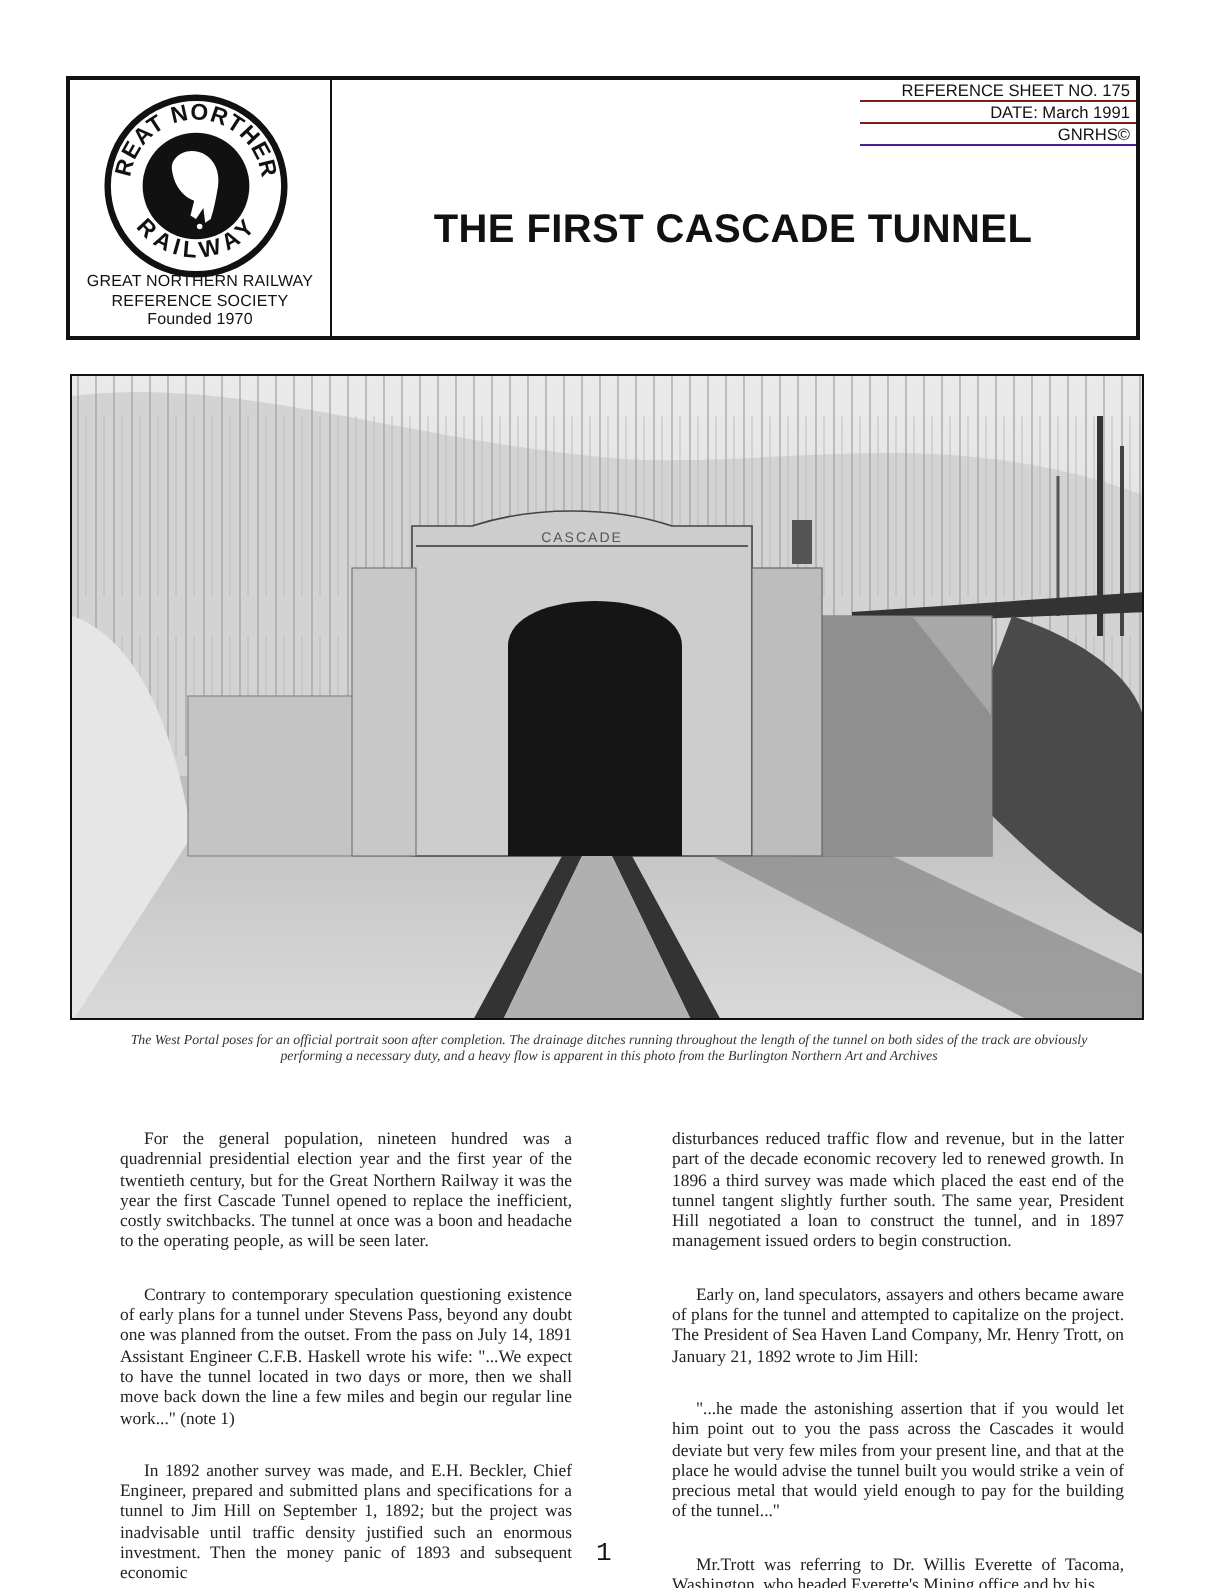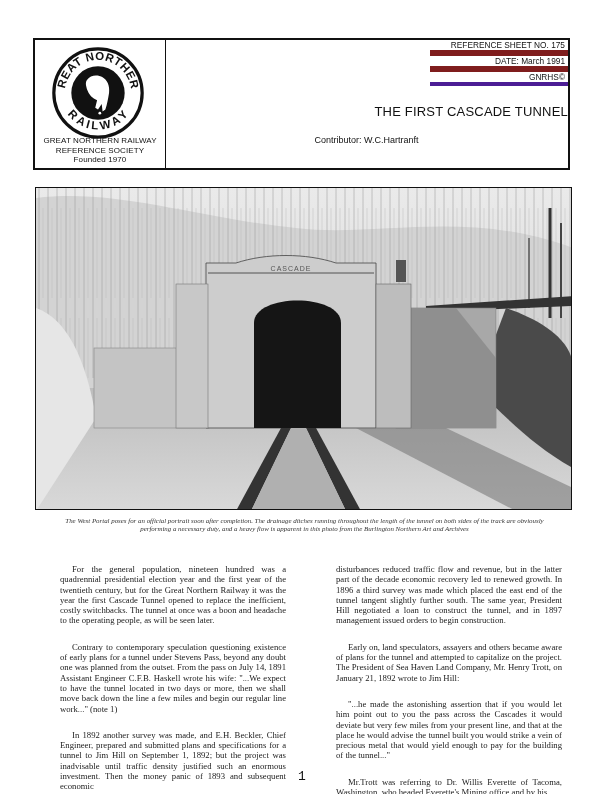--- a/index.html
+++ b/index.html
@@ -2,23 +2,23 @@
 <html><head>
 <meta charset="utf-8">
 <style>
   html,body{margin:0;padding:0;background:#fff;}
   body{width:607px;height:794px;position:relative;overflow:hidden;font-family:"Liberation Sans",sans-serif;color:#111;}
   .header-box{position:absolute;left:33px;top:38px;width:537px;height:132px;border:2px solid #111;box-sizing:border-box;}
   .logo-cell{position:absolute;left:0;top:0;width:130px;height:100%;border-right:1.5px solid #111;}
   .logo-circle{position:absolute;left:17px;top:7px;width:92px;height:92px;}
   .society{position:absolute;left:0;width:130px;top:96px;text-align:center;font-size:8px;line-height:9.5px;letter-spacing:0.1px;}
   .ref-block{position:absolute;right:0;top:0;width:138px;}
-  .ref-line{text-align:right;font-size:8.3px;line-height:10px;padding-right:3px;border-bottom:6px solid #7f1d1d;height:10px;}
-  .ref-line.last{border-bottom:4px solid #4c1d95;}
-  .title{position:absolute;left:130px;right:0;top:64px;text-align:right;font-weight:normal;font-size:13px;letter-spacing:0.2px;}
+  .ref-line{text-align:right;font-size:8.3px;line-height:10px;padding-right:3px;border-bottom:1px solid #7f1d1d;height:10px;}
+  .ref-line.last{border-bottom:1px solid #4c1d95;}
+  .title{position:absolute;left:130px;right:0;top:64px;text-align:center;font-weight:bold;font-size:20px;letter-spacing:0.2px;}
   .contributor{position:absolute;left:130px;right:0;top:95px;text-align:center;font-size:9px;}
   .photo{position:absolute;left:35px;top:187px;width:537px;height:323px;border:1.5px solid #111;box-sizing:border-box;overflow:hidden;background:#d8d8d8;}
   .caption{position:absolute;left:52px;top:517px;width:505px;font-family:"Liberation Serif",serif;font-style:italic;font-size:6.9px;line-height:8.3px;text-align:center;color:#333;}
   .col{position:absolute;top:548px;width:258px;font-family:"Liberation Serif",serif;font-size:8.7px;line-height:10.3px;text-align:justify;color:#222;}
   .col p{margin:16px;text-indent:12px;}
   .col p.noindent{text-indent:0;}
   .col .it{}
   .col-left{left:44px;}
   .col-right{left:320px;}
   .page-num{position:absolute;left:298px;top:769px;font-family:"Liberation Mono",monospace;font-size:13px;}
@@ -52,21 +52,20 @@
     </div>
   </div>
 
   <div class="ref-block">
     <div class="ref-line">REFERENCE SHEET NO. 175</div>
     <div class="ref-line">DATE: March 1991</div>
     <div class="ref-line last">GNRHS©</div>
   </div>
 
   <div class="title">THE FIRST CASCADE TUNNEL</div>
-  <div class="contributor">Contributor: W.C.Hartranft</div>
 </div>
 
 <div class="photo">
   <svg width="537" height="323" viewBox="0 0 537 323">
     <defs>
       <linearGradient id="sky" x1="0" y1="0" x2="0" y2="1">
         <stop offset="0" stop-color="#eaeaea"></stop>
         <stop offset="1" stop-color="#cfcfcf"></stop>
       </linearGradient>
       <linearGradient id="ground" x1="0" y1="0" x2="0" y2="1">

